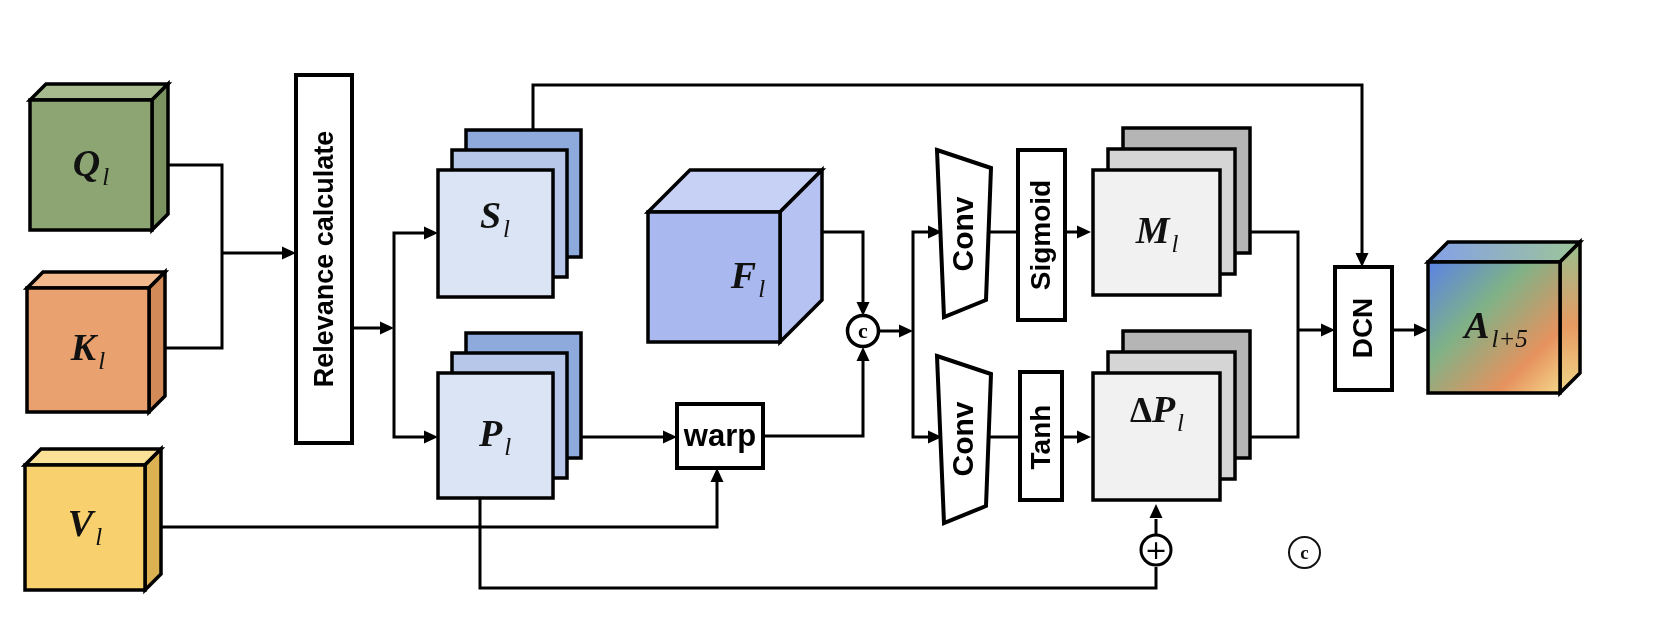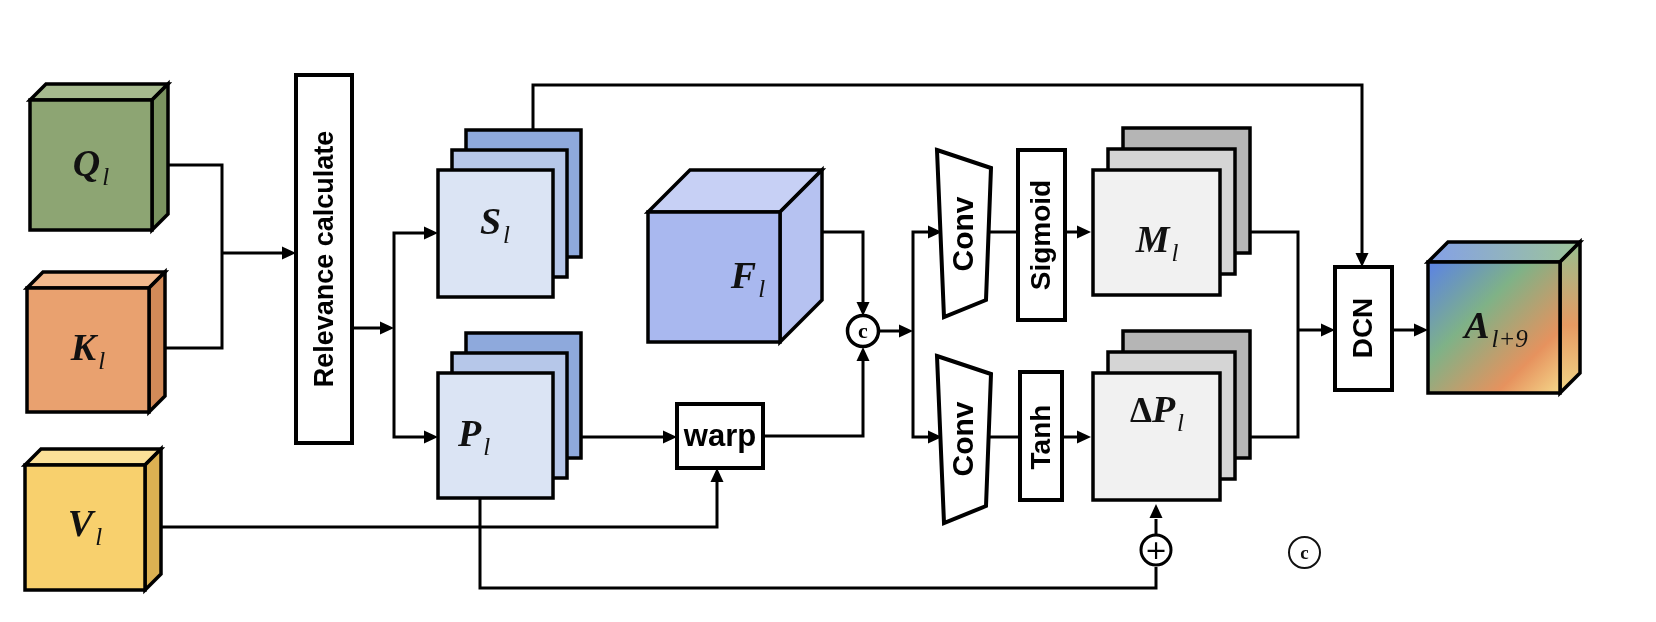--- a/index.html
+++ b/index.html
@@ -160,39 +160,39 @@
     <rect x="1428" y="262" width="132" height="131" fill="url(#gaf)"></rect>
   </g>
 </svg>
 
 <div class="mlabel" style="left:91px;top:166px"><span class="mv">Q</span><span class="ms">l</span></div>
 <div class="mlabel" style="left:88px;top:350px"><span class="mv">K</span><span class="ms">l</span></div>
 <div class="mlabel" style="left:85px;top:526px"><span class="mv">V</span><span class="ms">l</span></div>
 
 <div class="vlabel f27" style="left:324px;top:259px">Relevance calculate</div>
 
-<div class="mlabel" style="left:495px;top:224px"><span class="mv">S</span><span class="ms">l</span></div>
-<div class="mlabel" style="left:474px;top:436px"><span class="mv">P</span><span class="ms">l</span></div>
+<div class="mlabel" style="left:495px;top:218px"><span class="mv">S</span><span class="ms">l</span></div>
+<div class="mlabel" style="left:495px;top:436px"><span class="mv">P</span><span class="ms">l</span></div>
 <div class="mlabel" style="left:748px;top:278px"><span class="mv">F</span><span class="ms">l</span></div>
 
 <div class="hlabel f31" style="left:720px;top:436px">warp</div>
 
 <div class="opsym" style="left:863px;top:331px">c</div>
 
 <div class="vlabel f30" style="left:963px;top:234px">Conv</div>
 <div class="vlabel f30" style="left:963px;top:439px">Conv</div>
 <div class="vlabel f28" style="left:1041px;top:235px">Sigmoid</div>
 <div class="vlabel f28" style="left:1041px;top:437px">Tanh</div>
 
-<div class="mlabel" style="left:1157px;top:242px"><span class="mv">M</span><span class="ms">l</span></div>
+<div class="mlabel" style="left:1157px;top:233px"><span class="mv">M</span><span class="ms">l</span></div>
 <div class="mlabel" style="left:1157px;top:412px"><span class="mprefix">Δ</span><span class="mv">P</span><span class="ms">l</span></div>
 
 <div class="plussym" style="left:1156px;top:550px">+</div>
 
 <div class="vlabel f28" style="left:1363px;top:328px">DCN</div>
 
-<div class="mlabel" style="left:1496px;top:328px"><span class="mv">A</span><span class="ms">l+9</span></div>
+<div class="mlabel" style="left:1496px;top:328px"><span class="mv">A</span><span class="ms">l+5</span></div>
 
 <div class="legend">
   <span class="lcirc">c</span>
 </div>
 
 </div>
 
 </body></html>

